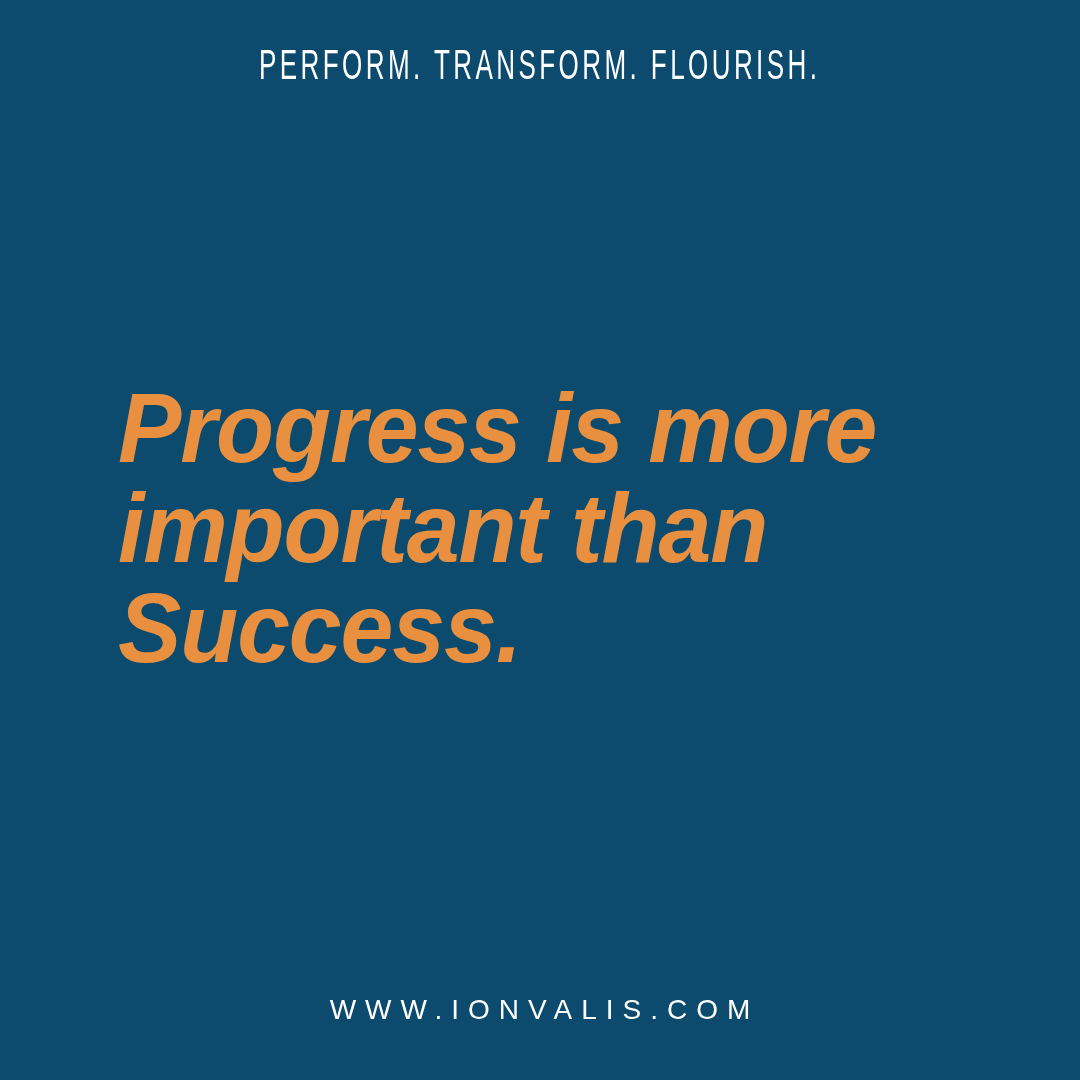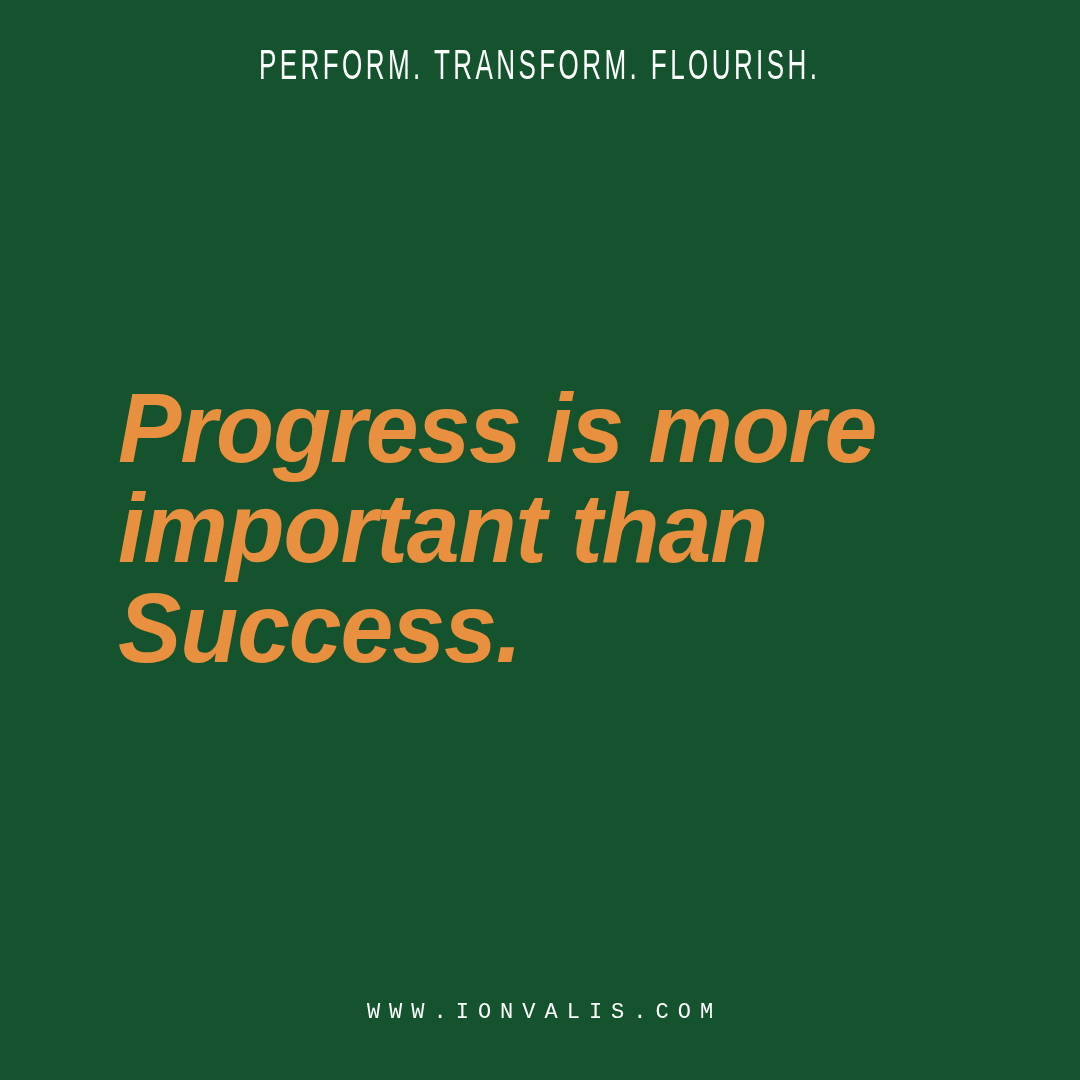--- a/index.html
+++ b/index.html
@@ -6,21 +6,21 @@
   html, body {
     margin: 0;
     padding: 0;
     background: #000000;
   }
 
   .canvas {
     position: relative;
     width: 1080px;
     height: 1080px;
-    background: #14532d;
+    background: #0c4a6e;
     overflow: hidden;
     font-family: "Liberation Sans", sans-serif;
     -webkit-font-smoothing: antialiased;
   }
 
   
   .tagline-wrap {
     position: absolute;
     top: 44px;
     left: 0;
@@ -70,22 +70,22 @@
     bottom: 56px;
     left: 0;
     width: 1080px;
     text-align: center;
     line-height: 1;
   }
 
   .footer-url {
     display: inline-block;
     color: #ffffff;
-    font-family: Liberation Mono, monospace;
-    font-size: 22px;
+    font-family: Liberation Sans, sans-serif;
+    font-size: 28px;
     font-weight: normal;
     letter-spacing: 9px;
     line-height: 1;
     white-space: nowrap;
     text-indent: 9px;
   }
 </style>
 </head>
 <body>
 

